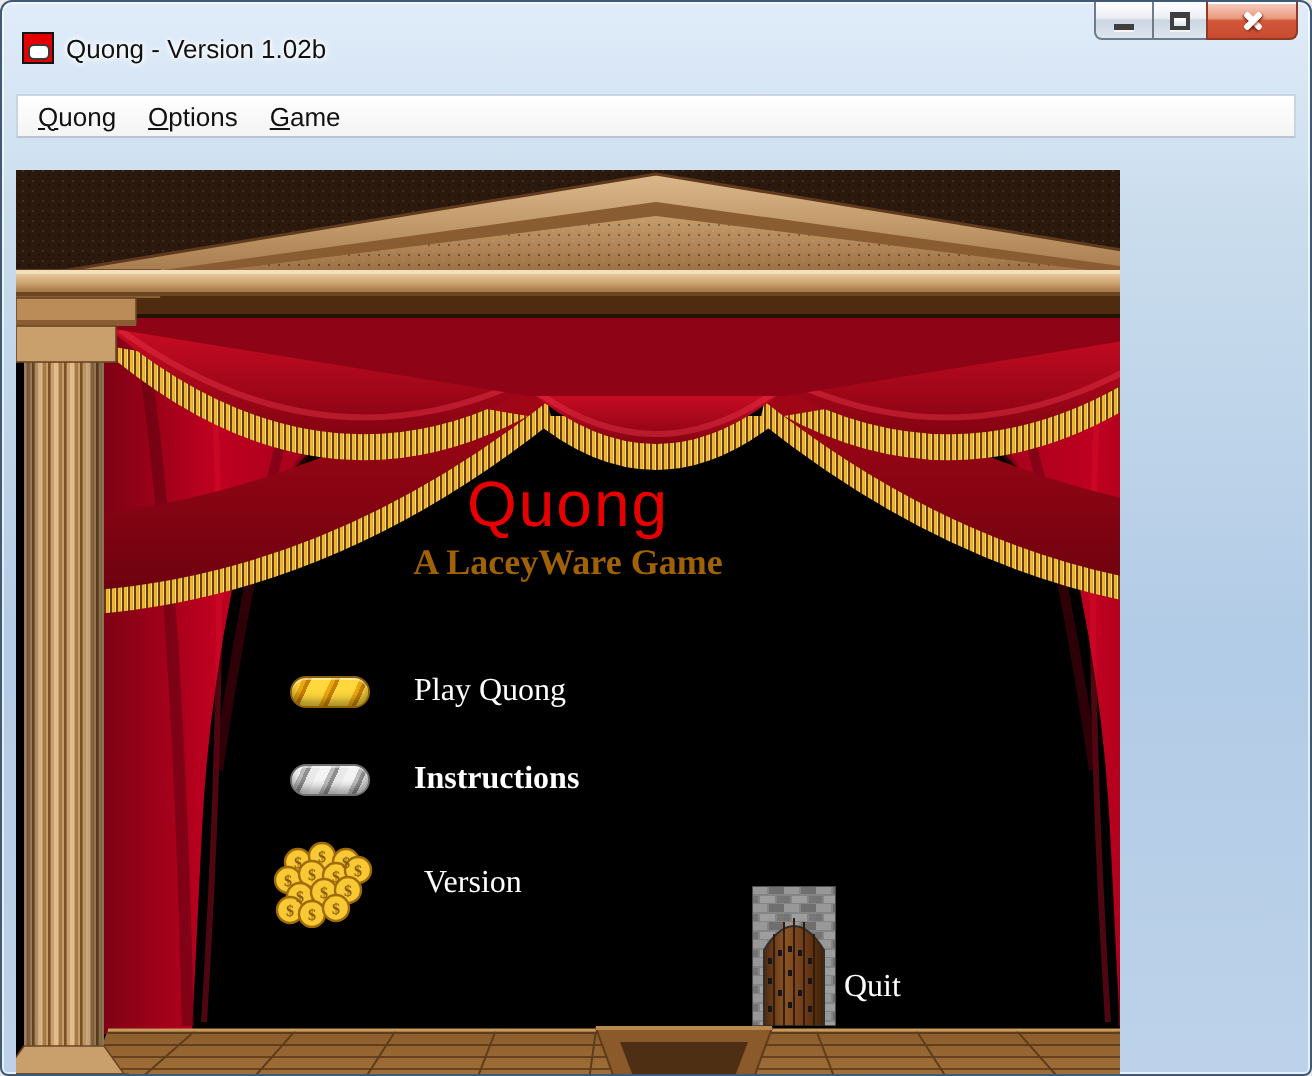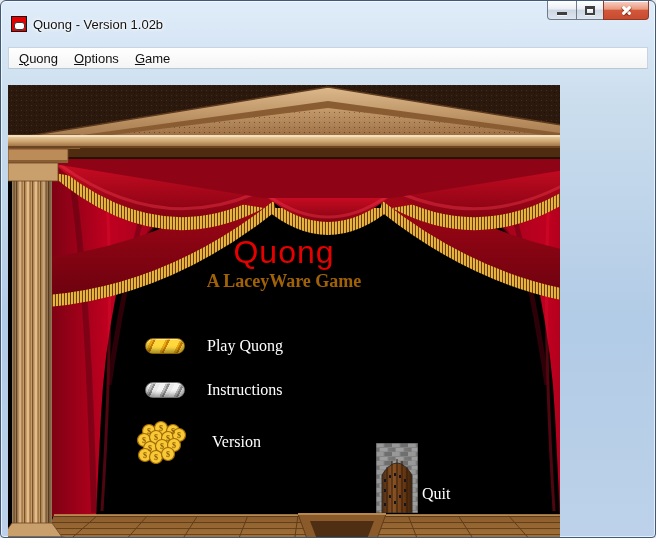--- a/index.html
+++ b/index.html
@@ -53,21 +53,21 @@
   .canvas { position:relative; margin:16px 7px; width:552px; height:480px; background:#000; overflow:hidden; }
   .scene { position:absolute; left:0; top:0; }
 
   .game-title { position:absolute; left:0; top:149px; width:100%; text-align:center;
     font-family:"Liberation Sans", sans-serif; font-size:32px; color:#e60000; letter-spacing:1px; }
   .game-subtitle { position:absolute; left:0; top:186px; width:100%; text-align:center;
     font-family:"Liberation Serif", serif; font-weight:bold; font-size:18px; color:#a16207; }
 
   .stage-row { position:absolute; display:flex; align-items:center; cursor:pointer;gap:10px; }
   .row-play  { left:137px; top:252px; }
-  .row-instr { left:137px; top:296px; }
+  .row-instr { left:137px; top:296px;font-weight:bold; }
   .row-credits { left:128px; top:335px; }
   .stage-label { font-family:"Liberation Serif", serif; font-size:16px; color:#ffffff; margin-left:12px; white-space:nowrap; }
 
   .pill { width:40px; height:16px; border-radius:8px; border:1px solid #8a6204;
     box-shadow: inset 0 1px 0 rgba(255,255,255,.5), inset 0 -3px 4px rgba(0,0,0,.35); }
   .pill.gold { background:repeating-linear-gradient(115deg,#ffd83e 0 5px,#eaa90f 5px 7px,#c87f06 7px 9px,#ffd83e 9px 13px); }
   .pill.silver { border-color:#6f6f6f;
     background:repeating-linear-gradient(115deg,#f4f4f4 0 5px,#bdbdbd 5px 7px,#8f8f8f 7px 9px,#e9e9e9 9px 13px); }
 
   .door-wrap { position:absolute; left:368px; top:358px; width:42px; height:70px; cursor:pointer; }

